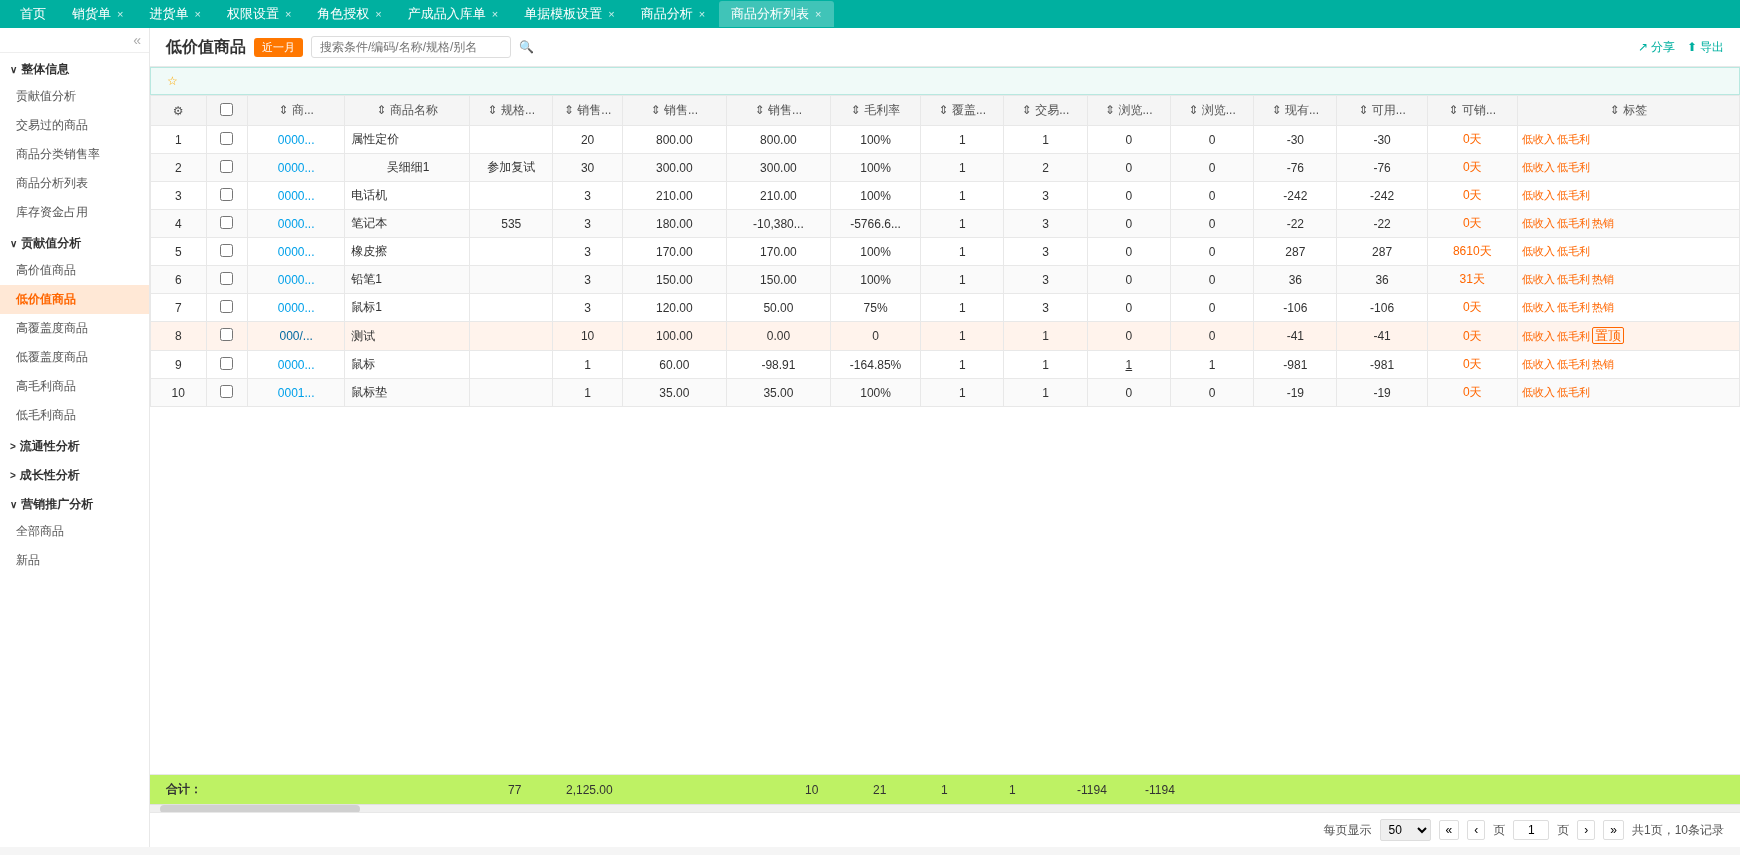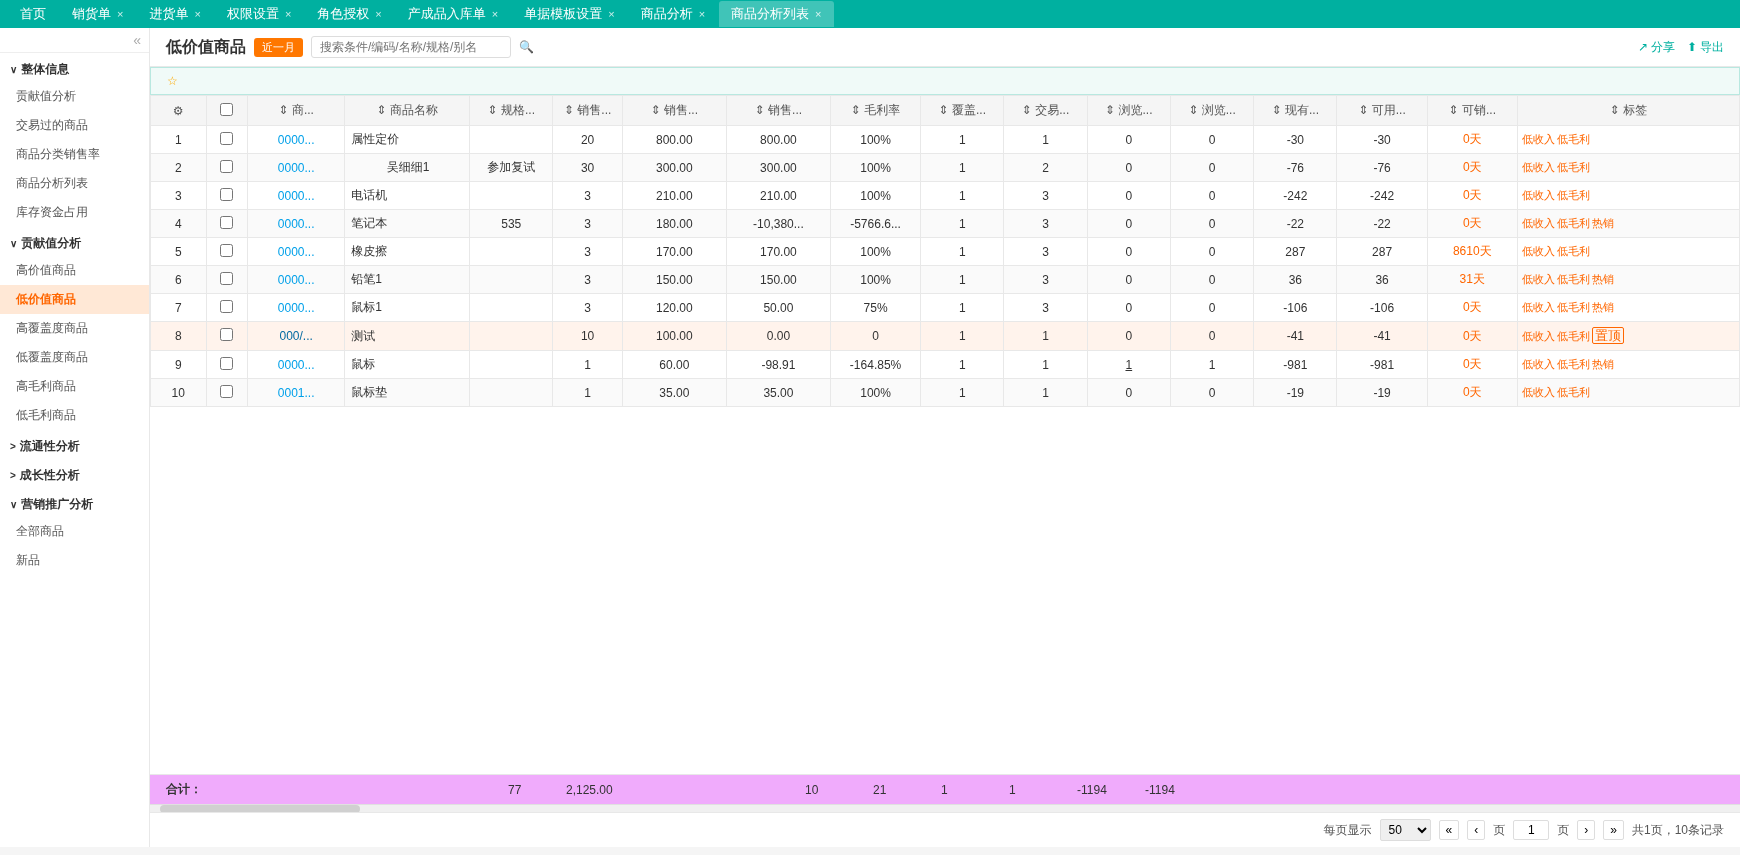--- a/index.html
+++ b/index.html
@@ -164,21 +164,21 @@
       white-space: nowrap;
       overflow: hidden;
       text-overflow: ellipsis;
       font-size: 12px;
     }
     tr:nth-child(even) td { background: #fafafa; }
     tr.highlighted td { background: #fff3ec; }
 
     
     .footer-summary {
-      background: #f0abfc;
+      background: #bef264;
       border-top: 1px solid #e8e8e8;
       padding: 6px 16px;
       display: flex;
       align-items: center;
       font-size: 12px;
       color: #333;
     }
     .footer-summary .label { font-weight: bold; margin-right: 16px; }
 
     

